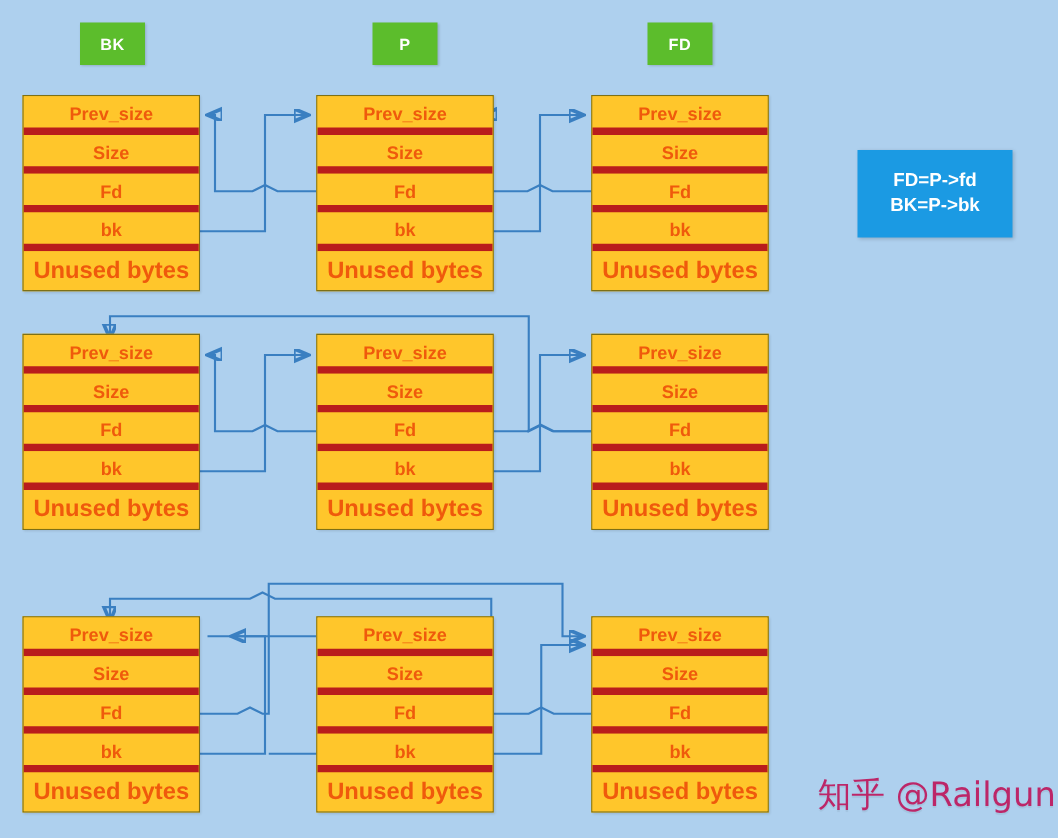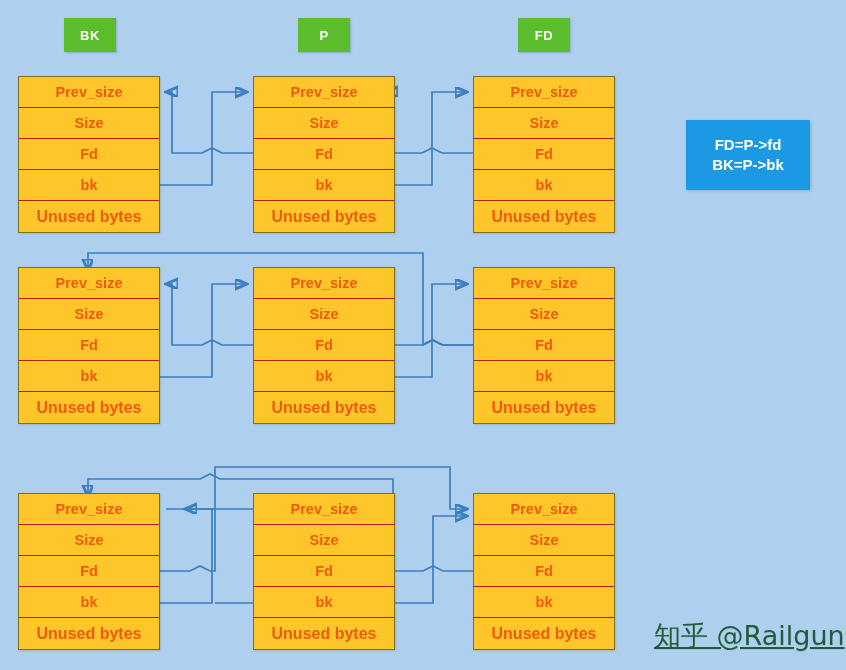--- a/index.html
+++ b/index.html
@@ -34,51 +34,50 @@
     box-sizing:border-box;
     box-shadow:1px 1px 2px rgba(0,0,0,.12);
   }
   .chunk .cell{
     height:31px;
     line-height:31px;
     text-align:center;
     color:#ef5a0c;
     font-size:14.5px;
     font-weight:bold;
-    border-bottom:1px solid #b91c1c;
+    border-bottom:6px solid #b91c1c;
     background:#ffc62b;
     box-sizing:border-box;
     white-space:nowrap;
   }
   .chunk .cell:last-child{border-bottom:none;}
-  .chunk .cell.small{font-size:16px;}
+  .chunk .cell.small{font-size:19px;}
 
   
   .note{
     position:absolute;
     background:#1b9ae3;
     color:#ffffff;
     font-size:15px;font-weight:bold;
     display:flex;flex-direction:column;
     align-items:center;justify-content:center;
     line-height:1.35;
     box-shadow:1px 1px 3px rgba(0,0,0,.18);
     text-align:center;
   }
 
   
   .watermark{
     position:absolute;
-    color:#14532d;
+    color:#be185d;
     font-size:27px;
     font-family:"DejaVu Sans",sans-serif;
     opacity:.92;
     white-space:nowrap;
     text-shadow:0 1px 1px rgba(0,0,0,.08);
-    text-decoration:underline;
   }
 
   
   #wires{position:absolute;left:0;top:0;width:846px;height:670px;pointer-events:none;}
   #wires path{fill:none;stroke:#3a7fc1;stroke-width:1.7;}
 </style>
 </head>
 <body>
 
 <div id="stage">

